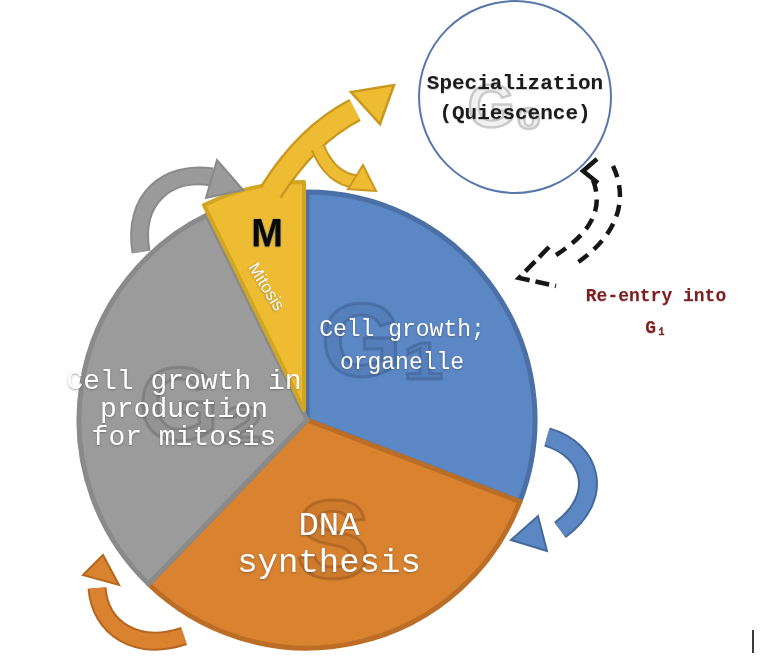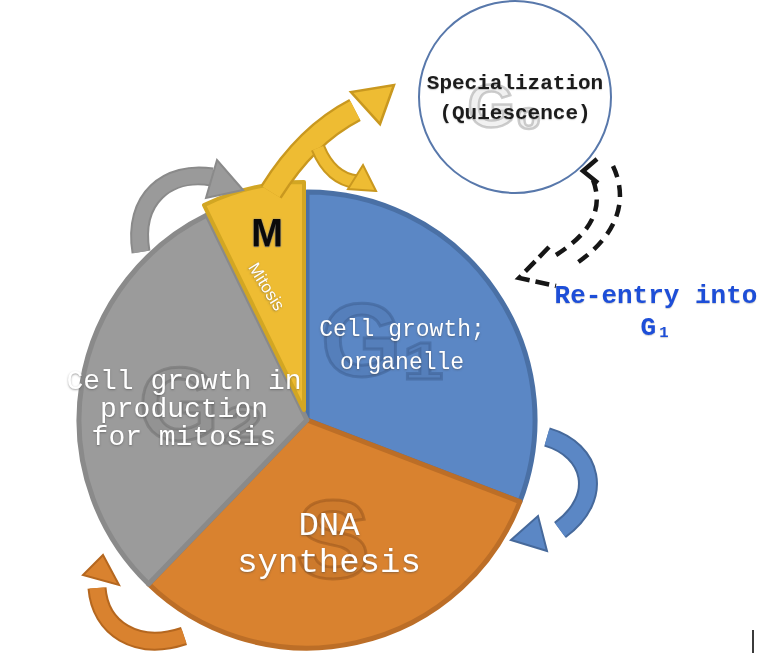--- a/index.html
+++ b/index.html
@@ -27,22 +27,22 @@
   .lbl span { display:block;font-family:Liberation Mono, monospace; }
   #lbl-g1      { left:402px; top:347px; font-size:23px; line-height:33px; }
   #lbl-s       { left:329px; top:545px; font-size:34px; line-height:37px; }
   #lbl-g2      { left:184px; top:410px; font-size:28px; line-height:28px; }
   #lbl-m       { left:267px; top:233px; font-size:38px; font-weight:700; color:#0a0a0a;
                  text-shadow:0 0 2px #888, 0 1px 1px #444; }
   #lbl-mitosis { left:266px; top:287px; font-size:17px;
                  transform:translate(-50%,-50%) rotate(58deg); }
   #lbl-g0      { left:515px; top:99px;  font-size:21px; line-height:30px; font-weight:600;
                  color:#1c1c1c; text-shadow:0 1px 1px rgba(150,150,150,0.5); }
-  #lbl-reentry { left:656px; top:312px; font-size:26px; line-height:32px; font-weight:600;
-                 color:#1d4ed8; text-shadow:0 1px 1px rgba(160,160,160,0.5); }
+  #lbl-reentry { left:656px; top:312px; font-size:18px; line-height:32px; font-weight:600;
+                 color:#7f1d1d; text-shadow:0 1px 1px rgba(160,160,160,0.5); }
 
   #text-cursor { position:absolute; left:752px; top:630px; width:2px; height:23px; background:#3b3b3b; }
 </style>
 </head>
 <body>
 
 <div class="canvas">
 
   <svg class="layer" width="768" height="656" viewBox="0 0 768 656">
 

